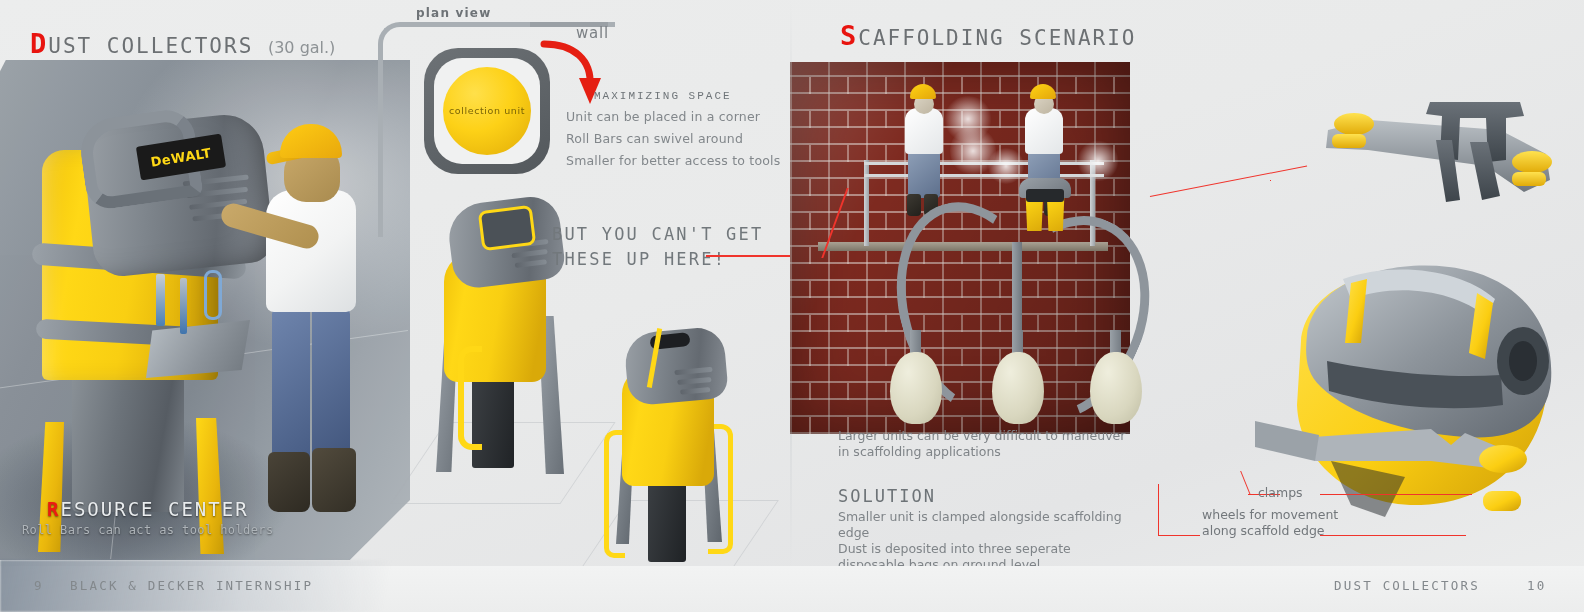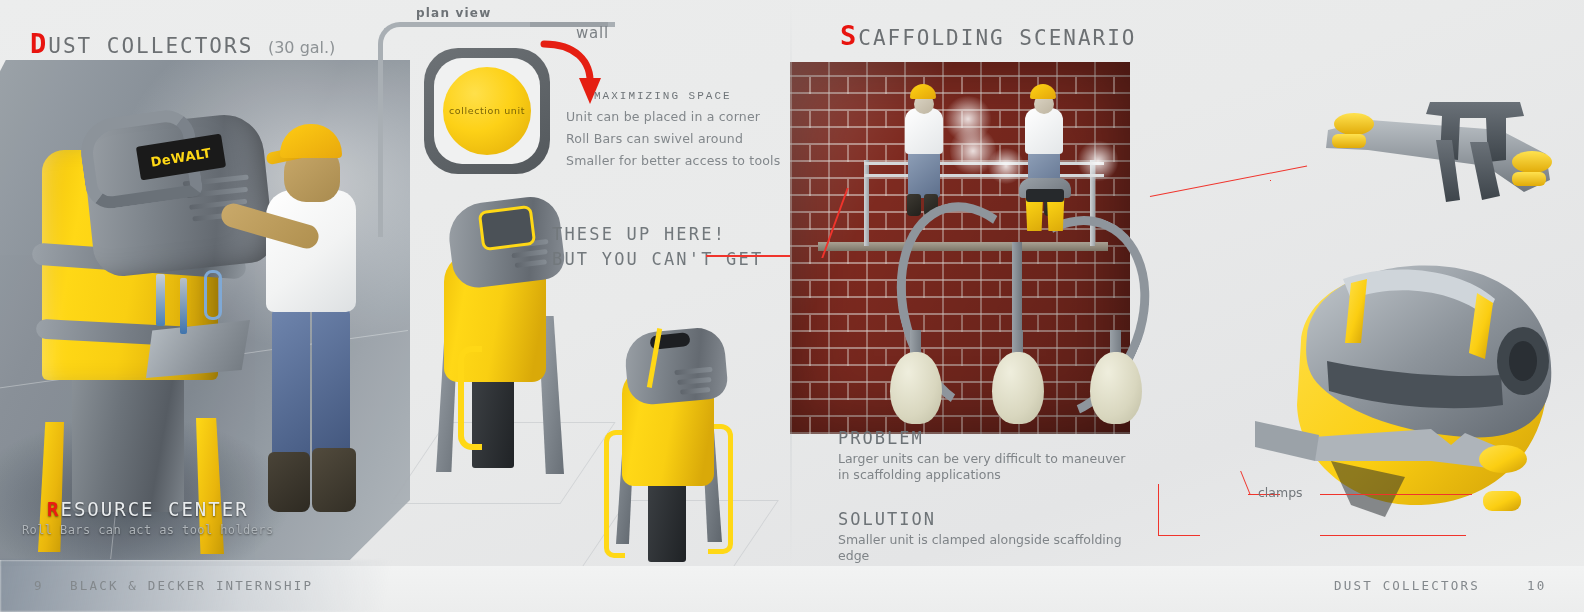--- a/index.html
+++ b/index.html
@@ -320,22 +320,22 @@
     <div class="abs gc" style="left:30px;top:6px;width:100px;height:72px;border-radius:32px 28px 20px 24px;transform:rotate(-5deg);">
       <div class="vent" style="left:48px;top:40px;width:38px;"></div>
       <div class="vent" style="left:50px;top:50px;width:34px;"></div>
       <div class="vent" style="left:52px;top:60px;width:30px;"></div>
     </div>
     <div class="abs" style="left:54px;top:10px;width:40px;height:14px;background:#1d1f22;border-radius:7px;transform:rotate(-6deg);"></div>
     <div class="abs" style="left:56px;top:4px;width:5px;height:60px;background:#ffd816;transform:rotate(10deg);"></div>
   </div>
 
   <div class="abs nosel" id="cb-text">
+    <div>BUT YOU CAN'T GET</div>
     <div>THESE UP HERE!</div>
-    <div>BUT YOU CAN'T GET</div>
   </div>
   <div class="abs" id="cb-leader"></div>
   <div class="abs" id="cb-leader2"></div>
 
   <div class="spine"></div>
 
   <div class="abs hd nosel" id="title-scaf">
     <span class="cap">S</span><span>CAFFOLDING SCENARIO</span>
   </div>
 
@@ -385,21 +385,20 @@
   </div>
 
   <div class="abs" id="wallunit">
     <div class="abs" id="wu-yl"></div>
     <div class="abs" id="wu-yr"></div>
     <div class="abs" id="wu-top"></div>
     <div class="abs" id="wu-dark"></div>
   </div>
 
   <div class="abs" id="ps-block">
-    <div class="ps-h nosel">PROBLEM</div>
     <div class="ps-l">Larger units can be very difficult to maneuver</div>
     <div class="ps-l">in scaffolding applications</div>
     <div class="ps-h nosel" style="margin-top:26px;">SOLUTION</div>
     <div class="ps-l">Smaller unit is clamped alongside scaffolding edge</div>
     <div class="ps-l">Dust is deposited into three seperate</div>
     <div class="ps-l">disposable bags on ground level</div>
   </div>
 
   <svg class="abs" id="clamp-cad" viewBox="0 0 270 130">
     <defs>
@@ -457,20 +456,24 @@
   <div class="abs ann-line" style="left:1158px;top:484px;width:1px;height:52px;"></div>
   <div class="abs ann-line" style="left:1158px;top:535px;width:42px;height:1px;"></div>
   <div class="abs ann-line" style="left:1245px;top:471px;width:1px;height:24px;transform:skewX(22deg);"></div>
   <div class="abs ann-line" style="left:1248px;top:494px;width:32px;height:1px;"></div>
   <div class="abs ann-line" style="left:1320px;top:494px;width:152px;height:1px;"></div>
   <div class="abs ann-line" style="left:1320px;top:535px;width:146px;height:1px;"></div>
   <div class="abs ann-line" style="left:1270px;top:180px;width:1px;height:1px;"></div>
   <div class="abs ann-line" style="left:1150px;top:196px;width:160px;height:1px;transform:rotate(-11deg);transform-origin:left;"></div>
 
   <div class="abs ann-txt nosel" style="left:1258px;top:485px;">clamps</div>
+  <div class="abs ann-txt nosel" style="left:1202px;top:507px;">
+    <div>wheels for movement</div>
+    <div>along scaffold edge</div>
+  </div>
 
   <div class="abs ann-line" style="left:834px;top:188px;width:2px;height:70px;transform:skewX(-20deg);"></div>
 
   <div class="abs" id="footer-bar"></div>
   <div class="abs" id="footer-smear"></div>
   <div class="ft nosel" id="ft-p9">9</div>
   <div class="ft nosel" id="ft-left">BLACK &amp; DECKER INTERNSHIP</div>
   <div class="ft nosel" id="ft-right">DUST COLLECTORS</div>
   <div class="ft nosel" id="ft-p10">10</div>
 

